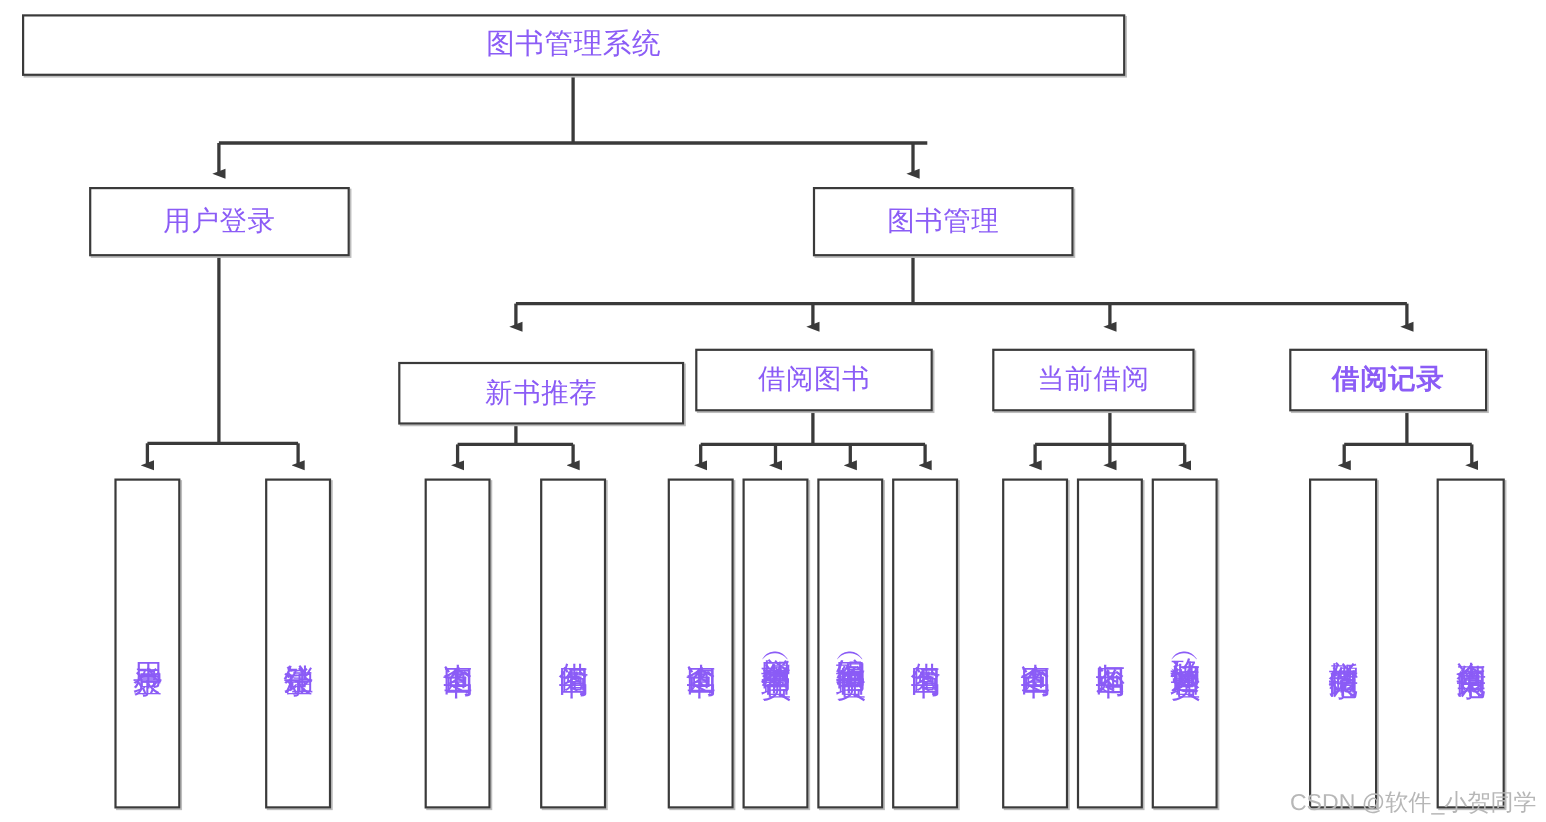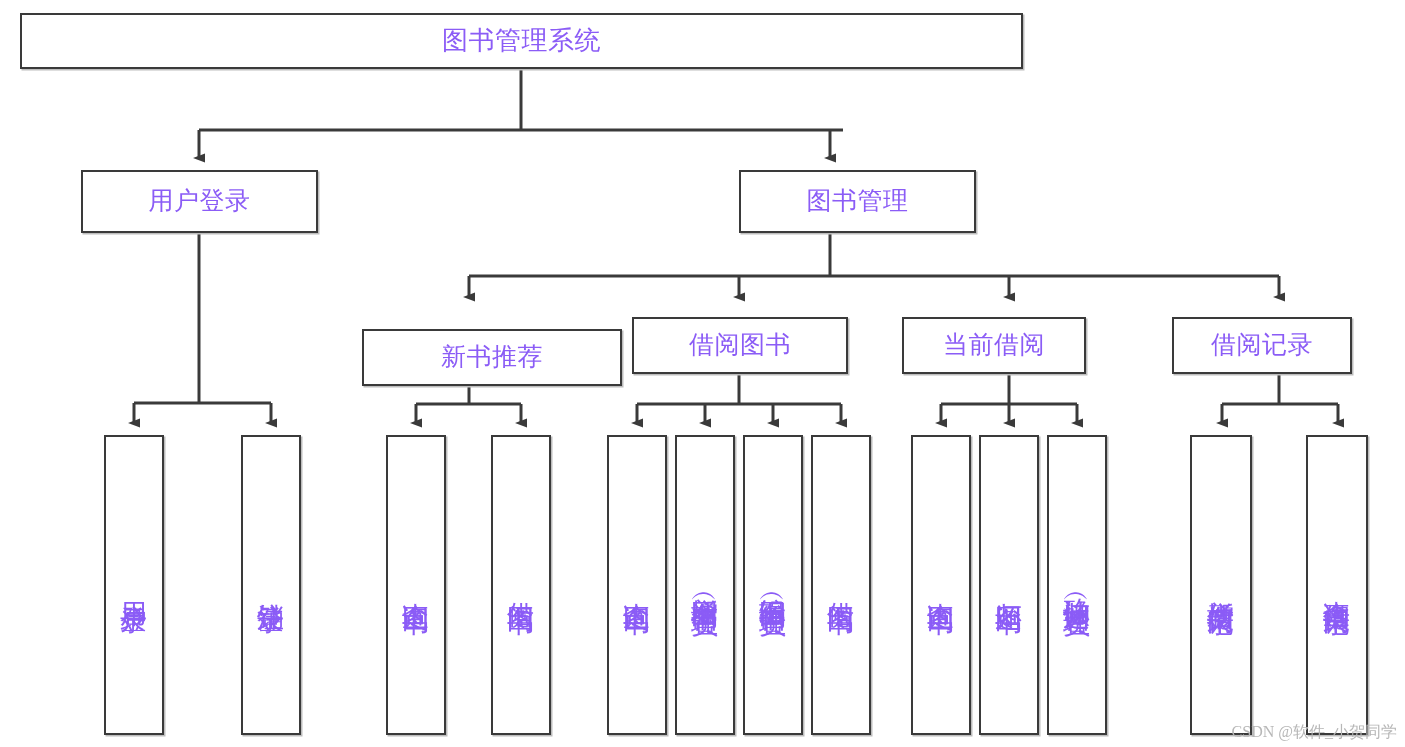--- a/index.html
+++ b/index.html
@@ -62,25 +62,25 @@
     text-orientation: upright;
     font-size: 27px;
     line-height: 1.0;
     letter-spacing: 2px;
     white-space: nowrap;
   }
   .watermark {
     position: absolute;
     right: 8px;
     bottom: 4px;
-    font-size: 16px;
+    font-size: 21px;
     color: #b7b7b7;
     z-index: 5;
     white-space: nowrap;
-    font-family: Liberation Serif, serif;
+    font-family: Liberation Sans, sans-serif;
   }
 </style>
 </head>
 <body>
 
 <div id="canvas">
 
   <svg id="edges" viewBox="0 0 1405 747">
     <defs>
       <marker id="arrow" markerWidth="12" markerHeight="12" refX="5" refY="6" orient="auto" markerUnits="userSpaceOnUse">
@@ -148,21 +148,21 @@
   </div>
 
   <div class="node h" style="left:632px; top:317px; width:216px; height:57px;">
     <span class="label">借阅图书</span>
   </div>
 
   <div class="node h" style="left:902px; top:317px; width:184px; height:57px;">
     <span class="label">当前借阅</span>
   </div>
 
-  <div class="node h" style="left:1172px; top:317px; width:180px; height:57px;">
+  <div class="node h" style="left:1172px; top:317px; width:180px; height:57px;font-weight:bold;">
     <span class="label">借阅记录</span>
   </div>
 
   <div class="node v" style="left:104px; top:435px; width:60px; height:300px;">
     <span class="label">用户登录</span>
   </div>
 
   <div class="node v" style="left:241px; top:435px; width:60px; height:300px;">
     <span class="label">注销登录</span>
   </div>

